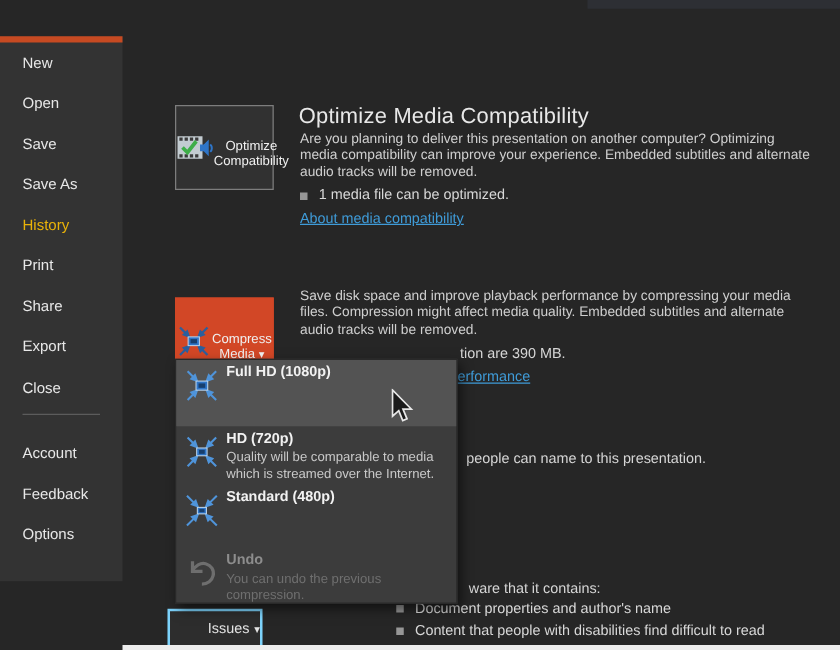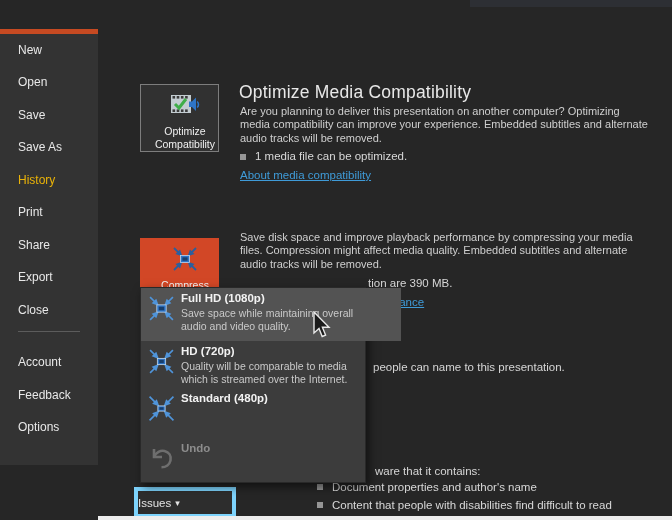--- a/index.html
+++ b/index.html
@@ -13,39 +13,39 @@
   .sbdivider{position:absolute;left:18px;top:302px;width:62px;height:1px;background:#5c5c5c;}
   
   .sectitle{position:absolute;font-size:17.5px;letter-spacing:.2px;color:#e8e8e8;white-space:nowrap;}
   .secdesc{position:absolute;font-size:11px;line-height:13.4px;color:#cfcfcf;white-space:pre-line;}
   .bulletrow{position:absolute;display:flex;gap:9px;align-items:flex-start;justify-content:flex-end;}
   .bulletsq{width:6px;height:6px;background:#969696;margin-top:4px;flex:0 0 auto;}
   .bullettext{font-size:11.5px;color:#d8d8d8;white-space:nowrap;}
   .linktext{position:absolute;font-size:11.5px;color:#3f9bd8;text-decoration:underline;white-space:nowrap;cursor:pointer;}
   .fragment{position:absolute;font-size:11.5px;color:#d6d6d6;white-space:nowrap;}
   
-  .bigbtn{position:absolute;width:79px;height:68px;box-sizing:border-box;display:flex;flex-direction:column;
-          align-items:center;justify-content:flex-start;padding-top:7px;cursor:pointer;padding-left:11px;}
+  .bigbtn{position:absolute;width:79px;height:68px;box-sizing:border-box;display:flex;flex-direction:row;
+          align-items:center;justify-content:flex-start;padding-top:7px;cursor:pointer;}
   .bigbtn .lbl{font-size:10.5px;line-height:12.5px;color:#f0f0f0;text-align:center;width:76px;margin-top:3px;}
   #optimize-btn{left:140px;top:84px;background:#313131;border:1px solid #7d7d7d;}
   #compress-btn{left:140px;top:210px;background:#d24726;border:1px solid #d24726;margin-top:28px;}
   
   .dropdown{position:absolute;left:140px;top:287px;width:226px;height:196px;background:#3c3c3c;
             border:1px solid #292929;box-shadow:3px 4px 9px rgba(0,0,0,.55);z-index:10;box-sizing:border-box;}
   .ddit{position:absolute;left:0;width:224px;cursor:pointer;}
   .ddit .ddicon{position:absolute;left:7px;top:7px;}
   .ddit .ddtitle{position:absolute;left:40px;top:4px;font-size:11.5px;font-weight:bold;color:#f2f2f2;white-space:nowrap;}
   .ddit .dddesc{position:absolute;left:40px;top:19px;font-size:10.5px;line-height:12.5px;color:#c9c9c9;white-space:pre-line;}
-  .ddit.hovered{background:#535353;padding-left:36px;}
+  .ddit.hovered{background:#535353;}
   .ddit.disabled .ddtitle{color:#8d8d8d;}
   .ddit.disabled .dddesc{color:#6f6f6f;}
   
-  #issues-btn{position:absolute;left:134px;top:487px;width:102px;height:31px;background:#2d2d2d;
-              border:4px solid #7dd3fc;box-sizing:border-box;display:flex;align-items:center;
-              justify-content:flex-start;font-size:11.5px;color:#e4e4e4;cursor:pointer;gap:4px;}
+  #issues-btn{position:absolute;left:134px;top:487px;width:76px;height:31px;background:#2d2d2d;
+              border:2px solid #7dd3fc;box-sizing:border-box;display:flex;align-items:center;
+              justify-content:flex-end;font-size:11.5px;color:#e4e4e4;cursor:pointer;gap:4px;}
   
   .bottomstrip{position:absolute;left:98px;top:516px;width:574px;height:4px;background:#ededed;}
   .topstrip{position:absolute;left:470px;top:0;width:202px;height:7px;background:#2d2f34;}
   .caret{font-size:9px;}
   #cursor{position:absolute;left:313px;top:311px;z-index:30;}
 </style>
 </head>
 <body>
 
 <div id="screen">
@@ -151,22 +151,20 @@
               <polygon points="10.5,10.5 3.5,8 8,3.5"></polygon>
               <polygon points="15.5,10.5 22.5,8 18,3.5"></polygon>
               <polygon points="10.5,15.5 3.5,18 8,22.5"></polygon>
               <polygon points="15.5,15.5 22.5,18 18,22.5"></polygon>
             </g>
           <rect x="8.5" y="9.5" width="9" height="7" fill="#2e75c8" stroke="#bcd6ee" stroke-width="0.8"></rect>
           <rect x="10.4" y="11.3" width="5.2" height="3.4" fill="#173f6e"></rect>
         </svg>
       </span>
       <div class="ddtitle">Full HD (1080p)</div>
-      <div class="dddesc">Save space while maintaining overall
-audio and video quality.</div>
     </div>
 
     <div class="ddit" style="top:53px;height:47px">
       <span class="ddicon">
         <svg width="27" height="27" viewBox="0 0 26 26">
           <g stroke="#4f94da" stroke-width="1.6" fill="none">
               <path d="M2,2 L7,7 M24,2 L19,7 M2,24 L7,19 M24,24 L19,19"></path>
             </g>
           <g fill="#4f94da">
               <polygon points="10.5,10.5 3.5,8 8,3.5"></polygon>
@@ -203,20 +201,22 @@
     </div>
 
     <div class="ddit disabled" style="top:150px;height:46px">
       <span class="ddicon" style="left:5px;top:5px">
         <svg width="30" height="30" viewBox="0 0 30 30">
           <path d="M8,6 L8,14 L16,14" stroke="#6e6e6e" stroke-width="2.6" fill="none"></path>
           <path d="M8,14 C10,9.5 14.5,7 18.5,8 C23,9.2 25.5,13 24.5,17.5 C23.6,21.5 20,24.3 15.5,24.3" stroke="#6e6e6e" stroke-width="2.6" fill="none"></path>
         </svg>
       </span>
       <div class="ddtitle">Undo</div>
+      <div class="dddesc">You can undo the previous
+compression.</div>
     </div>
   </div>
 
   <div id="issues-btn">
     <span>Issues</span>
     <span class="caret">▾</span>
   </div>
 
   <div class="bottomstrip"></div>
 

